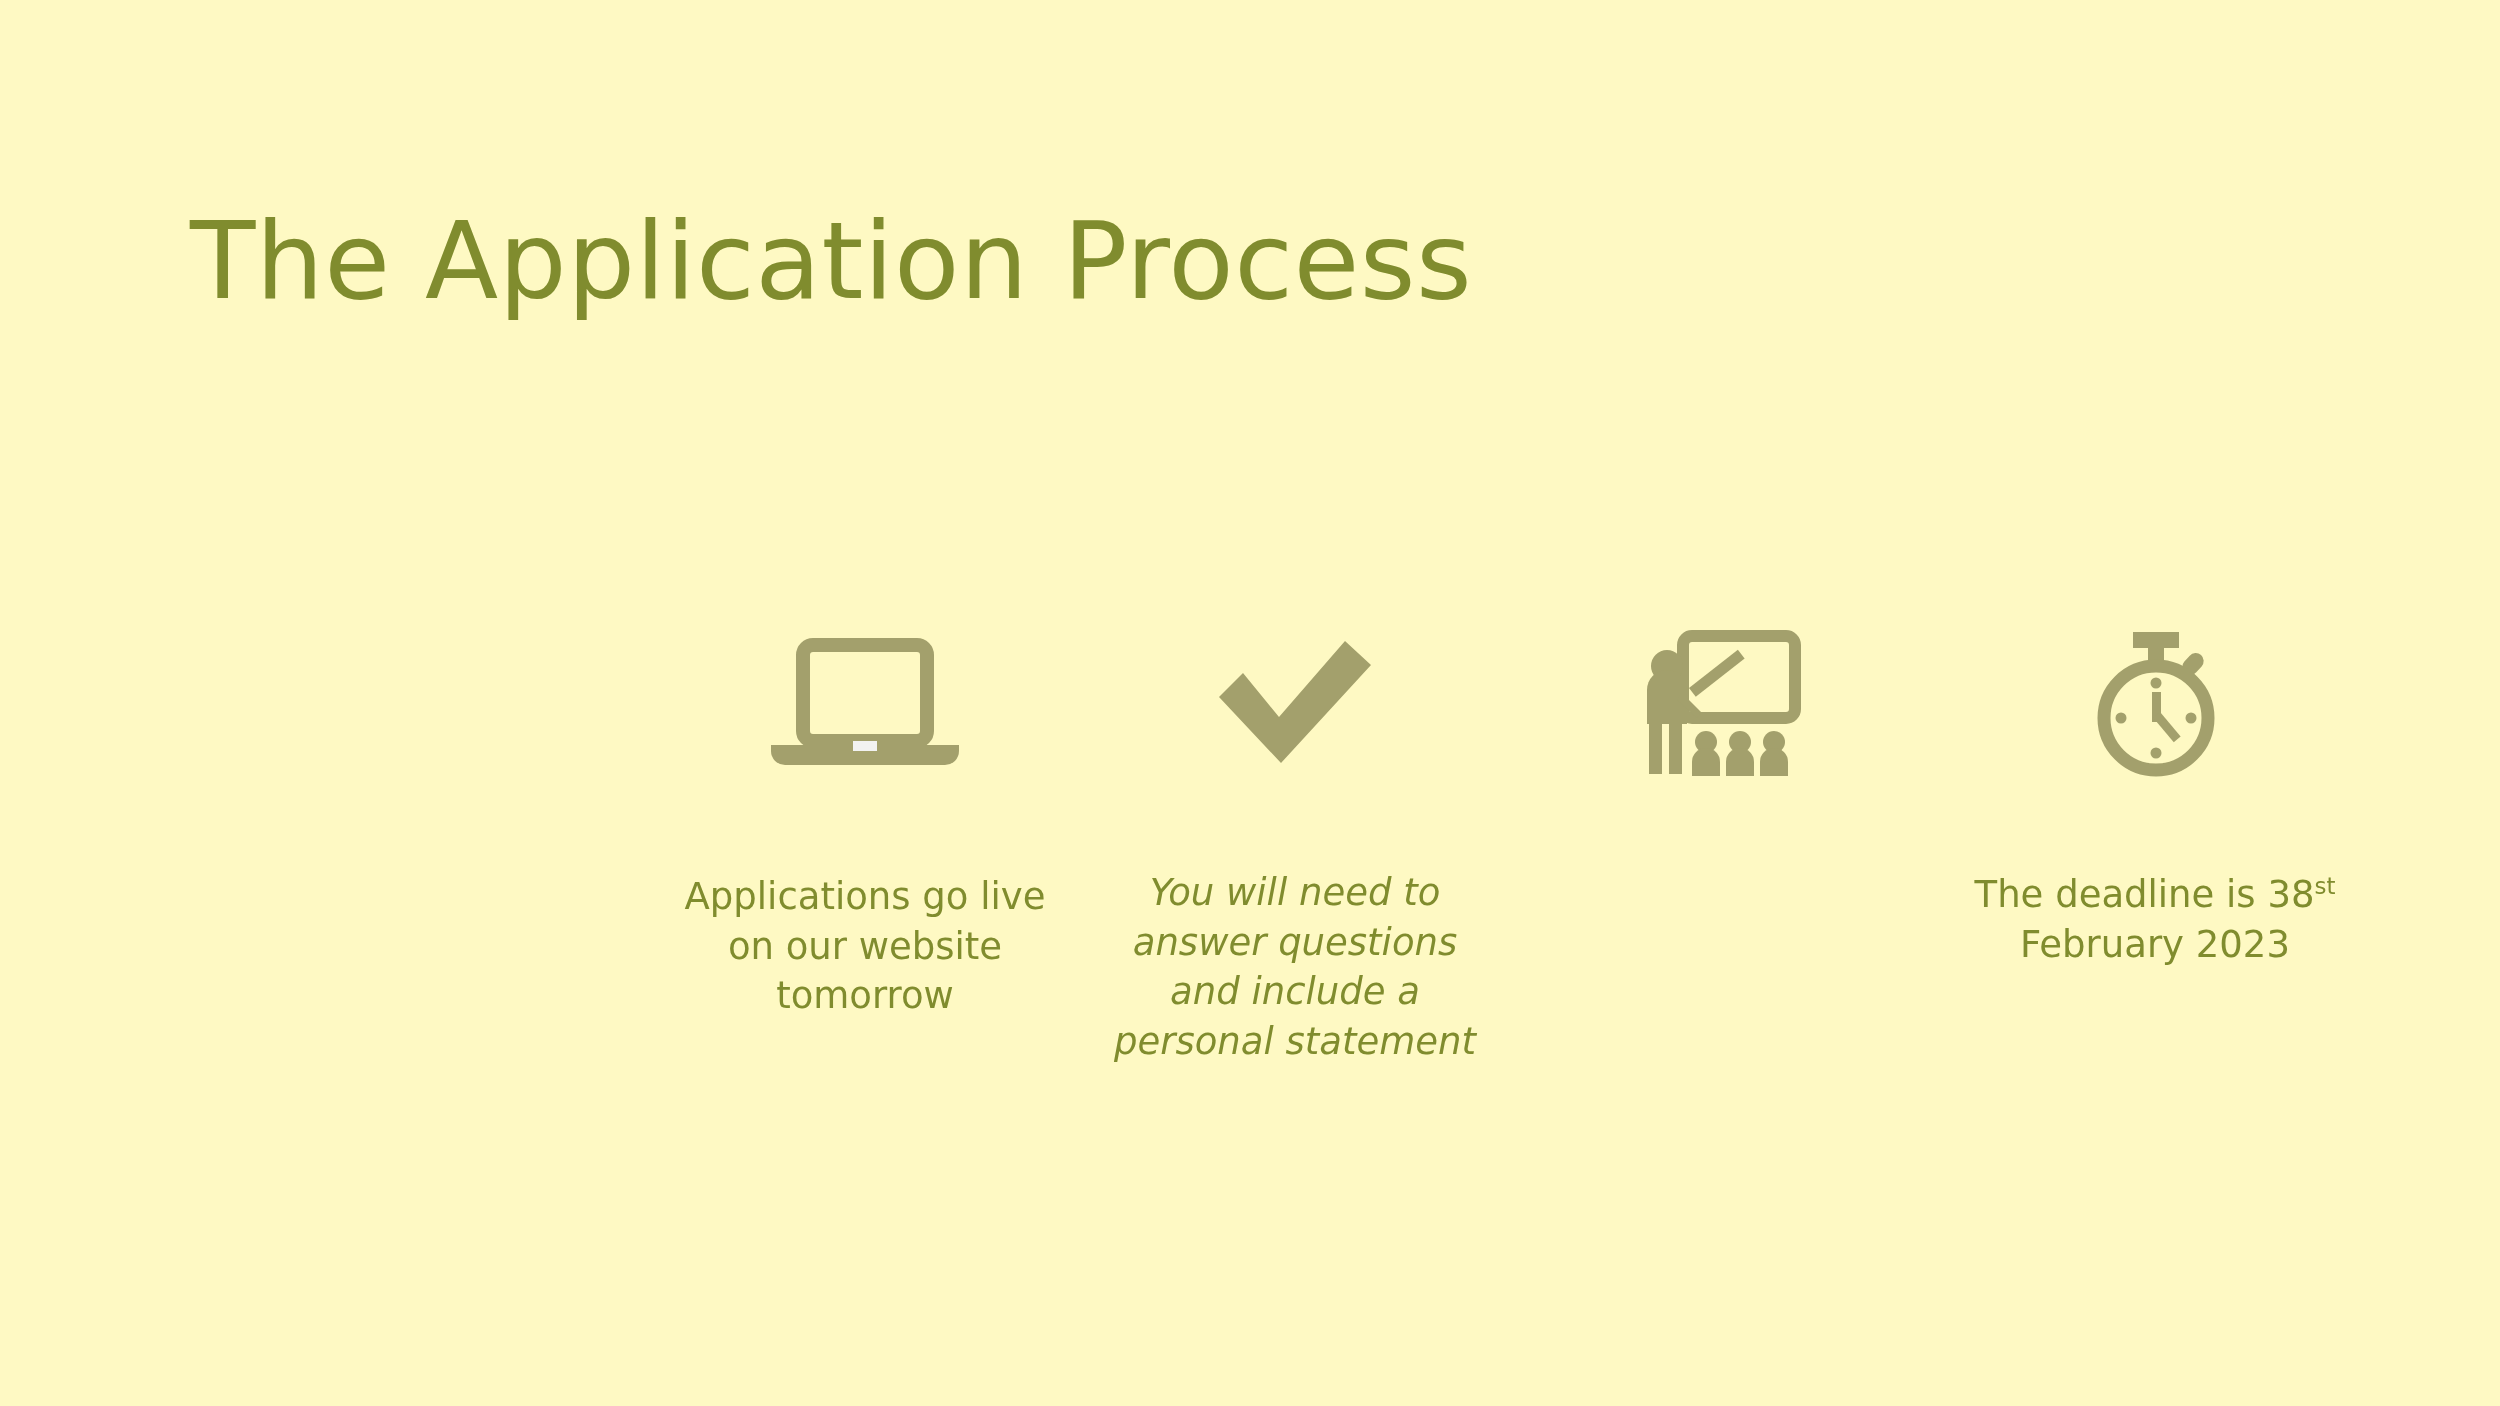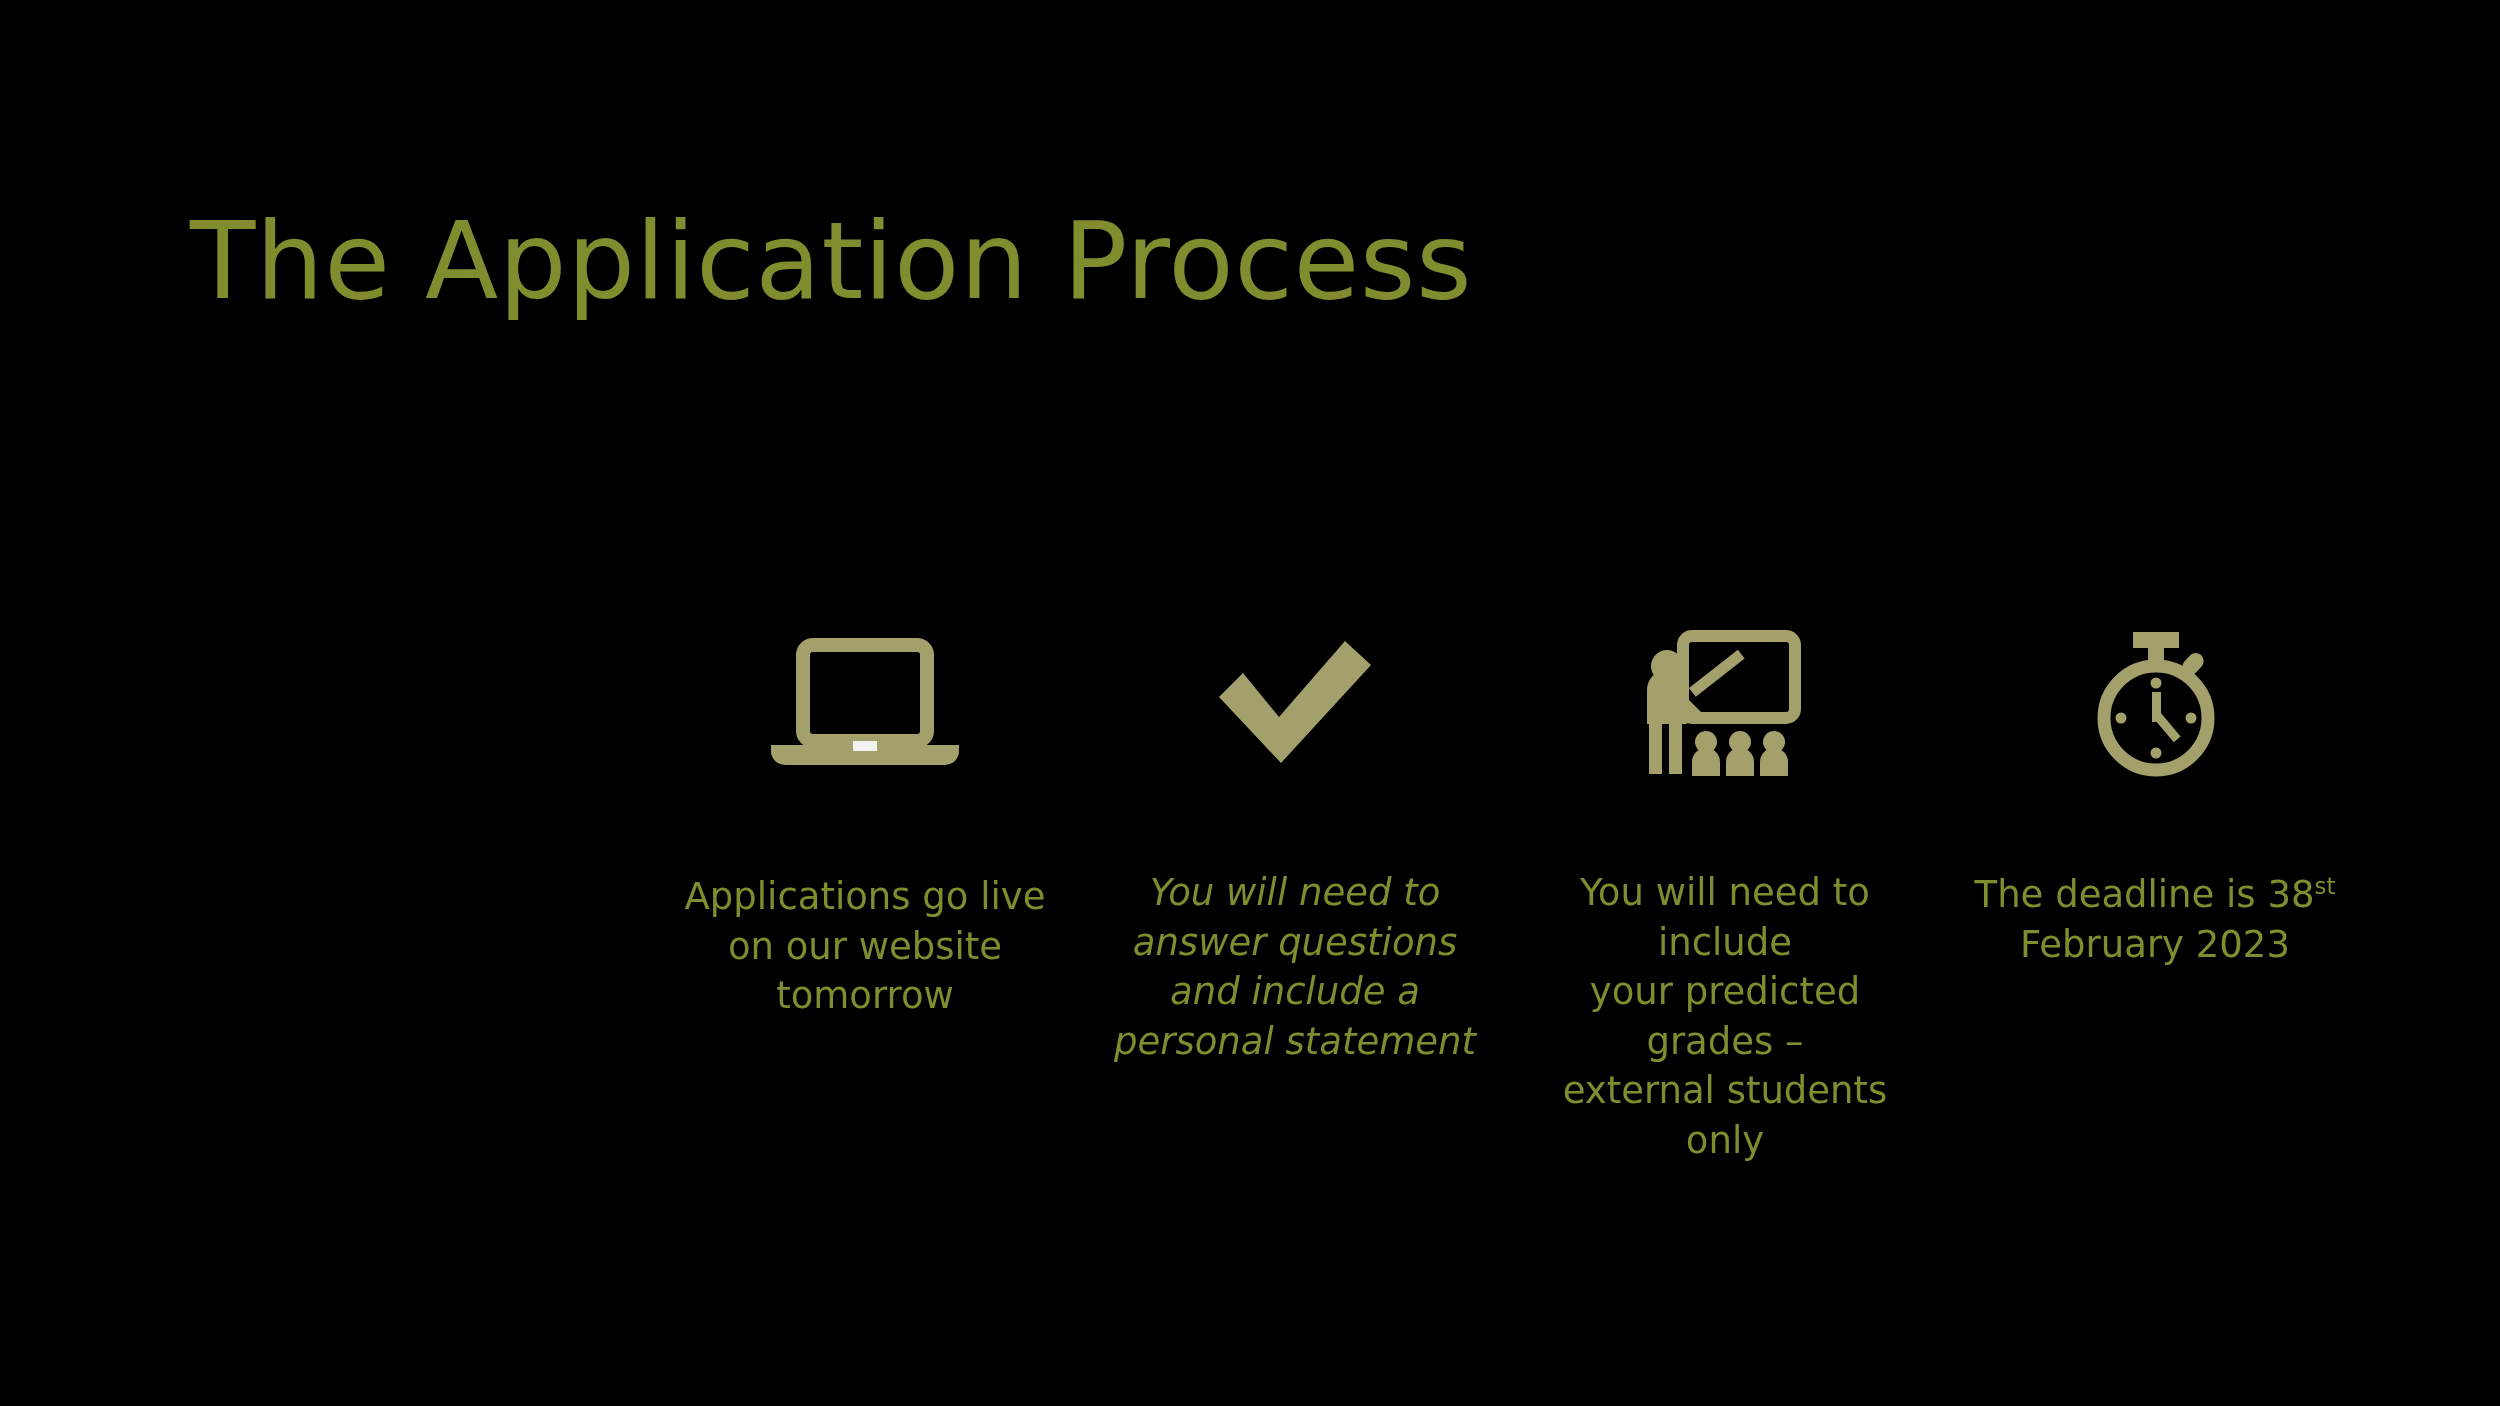--- a/index.html
+++ b/index.html
@@ -7,21 +7,21 @@
     padding: 0;
     background: #ffffff;
   }
   body {
     font-family: "DejaVu Sans", sans-serif;
   }
   .slide {
     position: relative;
     width: 2500px;
     height: 1406px;
-    background: #000000;
+    background: #fef9c3;
     overflow: hidden;
   }
 
   
   .slide-title {
     position: absolute;
     left: 190px;
     top: 128px;
     font-family: "DejaVu Sans", sans-serif;
     font-size: 107px;
@@ -128,25 +128,20 @@
           <rect x="64" y="58" width="62" height="11" fill="#a3a06c" transform="rotate(-38 64 58)"></rect>
 
           <circle cx="81" cy="112" r="11" fill="#a3a06c"></circle>
           <path d="M67 146 v-14 a14 14 0 0 1 28 0 v14 z" fill="#a3a06c"></path>
           <circle cx="115" cy="112" r="11" fill="#a3a06c"></circle>
           <path d="M101 146 v-14 a14 14 0 0 1 28 0 v14 z" fill="#a3a06c"></path>
           <circle cx="149" cy="112" r="11" fill="#a3a06c"></circle>
           <path d="M135 146 v-14 a14 14 0 0 1 28 0 v14 z" fill="#a3a06c"></path>
         </svg>
       </div>
-      <div class="caption">
-        <span>You will need to include</span><br>
-        <span>your predicted grades –</span><br>
-        <span>external students only</span>
-      </div>
     </div>
 
     <div class="column col-4">
       <div class="icon-wrap">
         <svg width="200" height="150" viewBox="0 0 200 150" fill="none">
 
           <rect x="78" y="2" width="46" height="16" fill="#a3a06c"></rect>
           <rect x="93" y="16" width="16" height="14" fill="#a3a06c"></rect>
 
           <rect x="130" y="22" width="16" height="24" rx="8" fill="#a3a06c" transform="rotate(42 138 34)"></rect>

